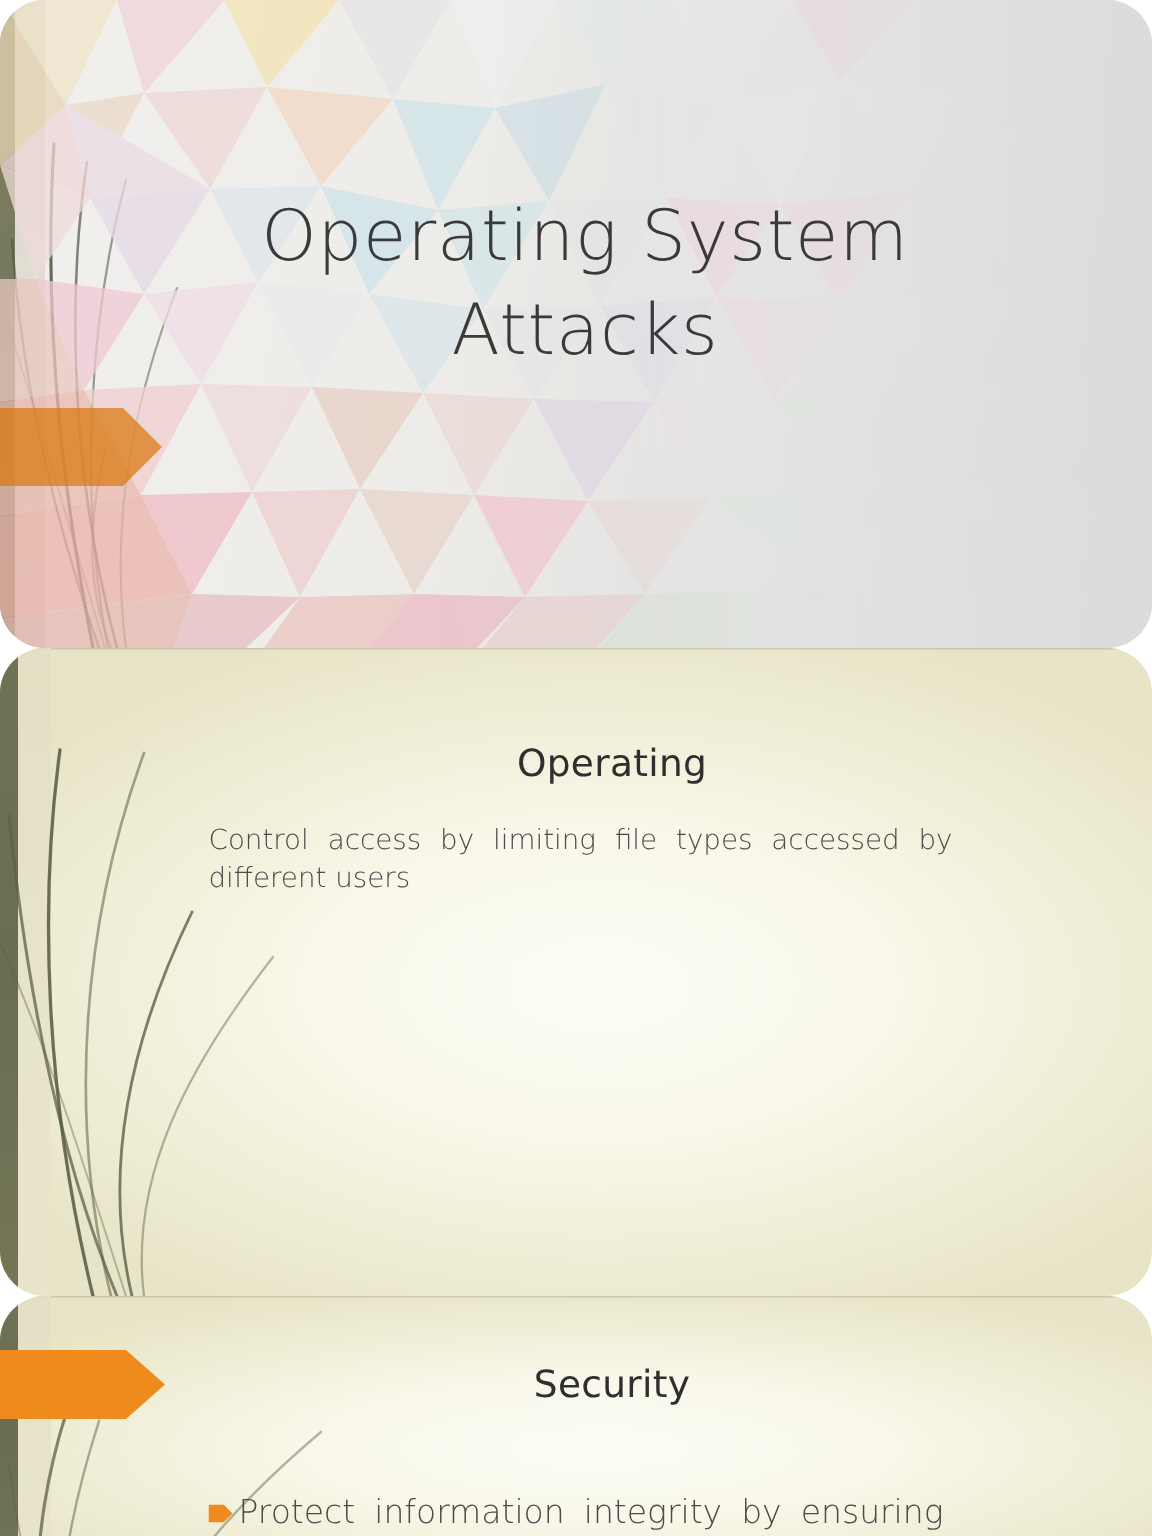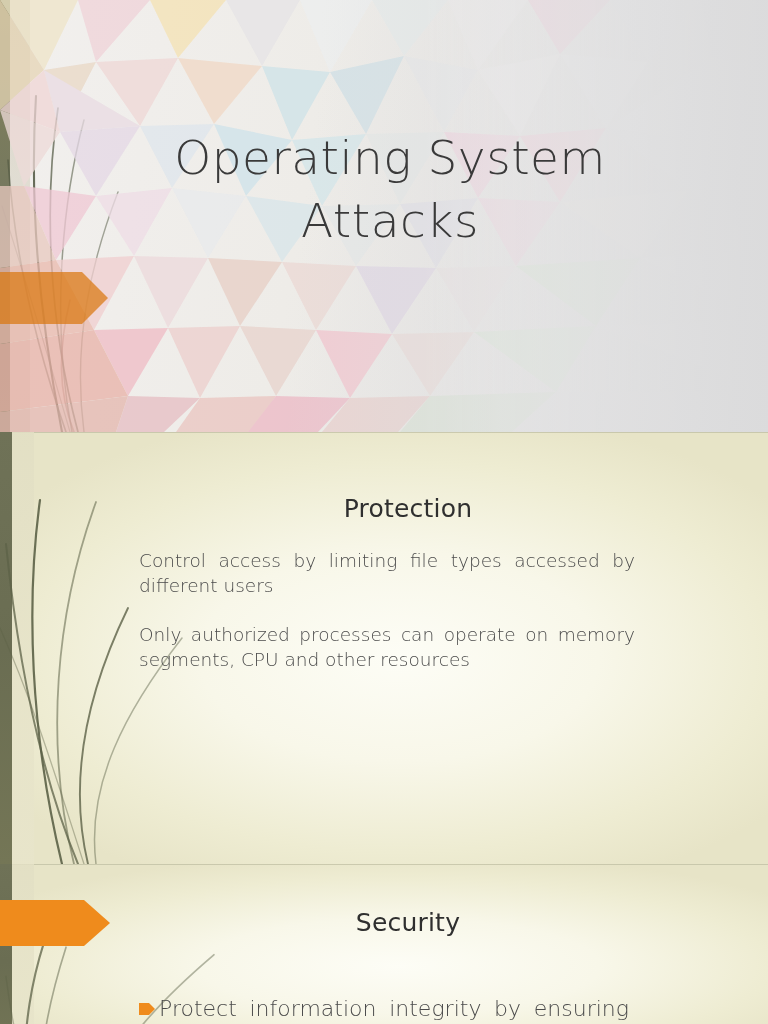--- a/index.html
+++ b/index.html
@@ -18,20 +18,21 @@
   .deck {
     position: relative;
     width: 768px;
     height: 1024px;
   }
 
   .slide {
     position: relative;
     width: 768px;
     overflow: hidden;
+    border-radius: 30px;
   }
 
   
   .slide-title {
     height: 432px;
     background: #dcdcdd;
   }
   .s1-base {
     position: absolute;
     inset: 0;
@@ -298,25 +299,24 @@
       <g fill="none" stroke="#5c6247" stroke-linecap="round">
         <path d="M40 68 C26 170 30 300 62 432" stroke-width="2.2" opacity=".9"></path>
         <path d="M96 70 C56 180 44 310 74 432" stroke-width="1.8" opacity=".55"></path>
         <path d="M6 112 C18 230 40 340 78 432" stroke-width="2" opacity=".75"></path>
         <path d="M128 176 C92 250 66 340 88 432" stroke-width="1.9" opacity=".8"></path>
         <path d="M182 206 C126 278 86 352 96 432" stroke-width="1.5" opacity=".45"></path>
         <path d="M0 196 C34 272 58 352 84 432" stroke-width="1.3" opacity=".4"></path>
       </g>
     </svg>
 
-    <div class="c-title" style="top:62px">Protection</div>
+    <div class="c-title" style="top:62px">Operating</div>
 
     <div class="c-body" style="top:116px">Control access by limiting file types accessed by different users</div>
 
-    <div class="c-body last-left" style="top:190px">Only authorized processes can operate on memory segments, CPU and other resources</div>
   </section>
 
   <section class="slide slide-content slide-3">
     <div class="c-topline"></div>
     <div class="c-strip"></div>
     <div class="c-band"></div>
 
     <svg class="c-grass" viewBox="0 0 420 160" preserveAspectRatio="none">
       <g fill="none" stroke="#5c6247" stroke-linecap="round">
         <path d="M44 64 C30 100 26 130 24 160" stroke-width="2.1" opacity=".75"></path>

